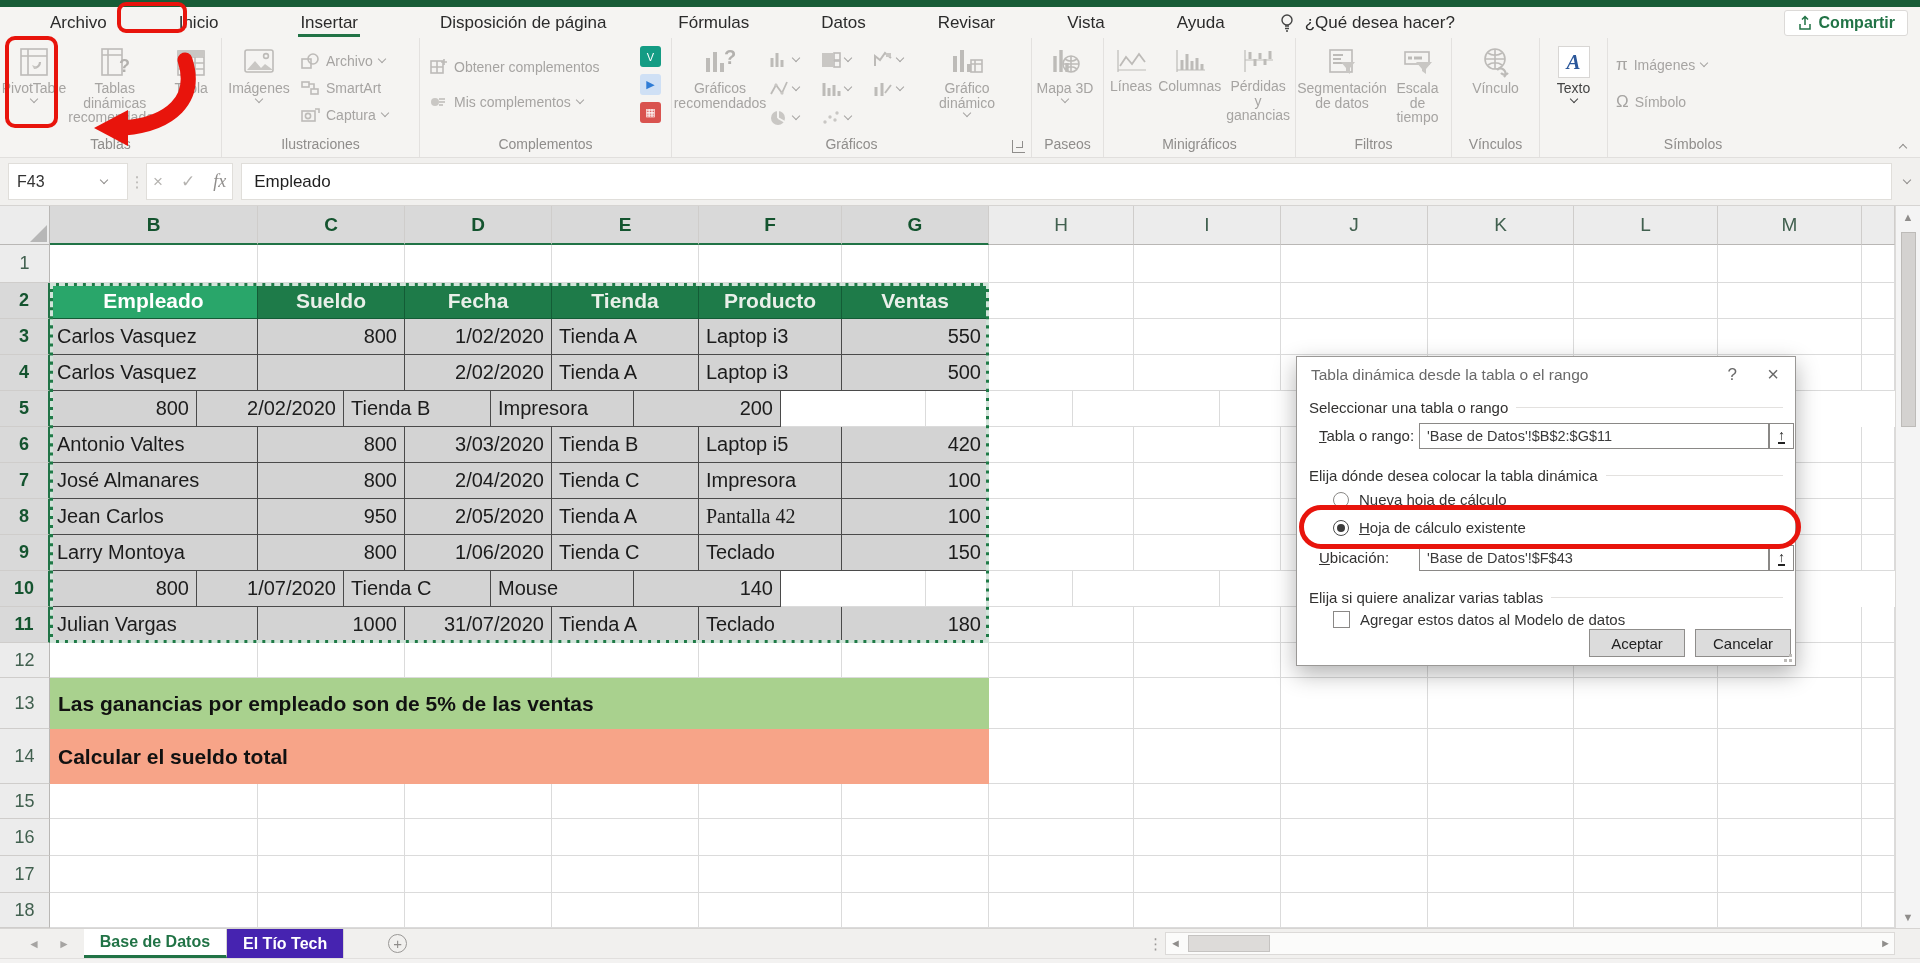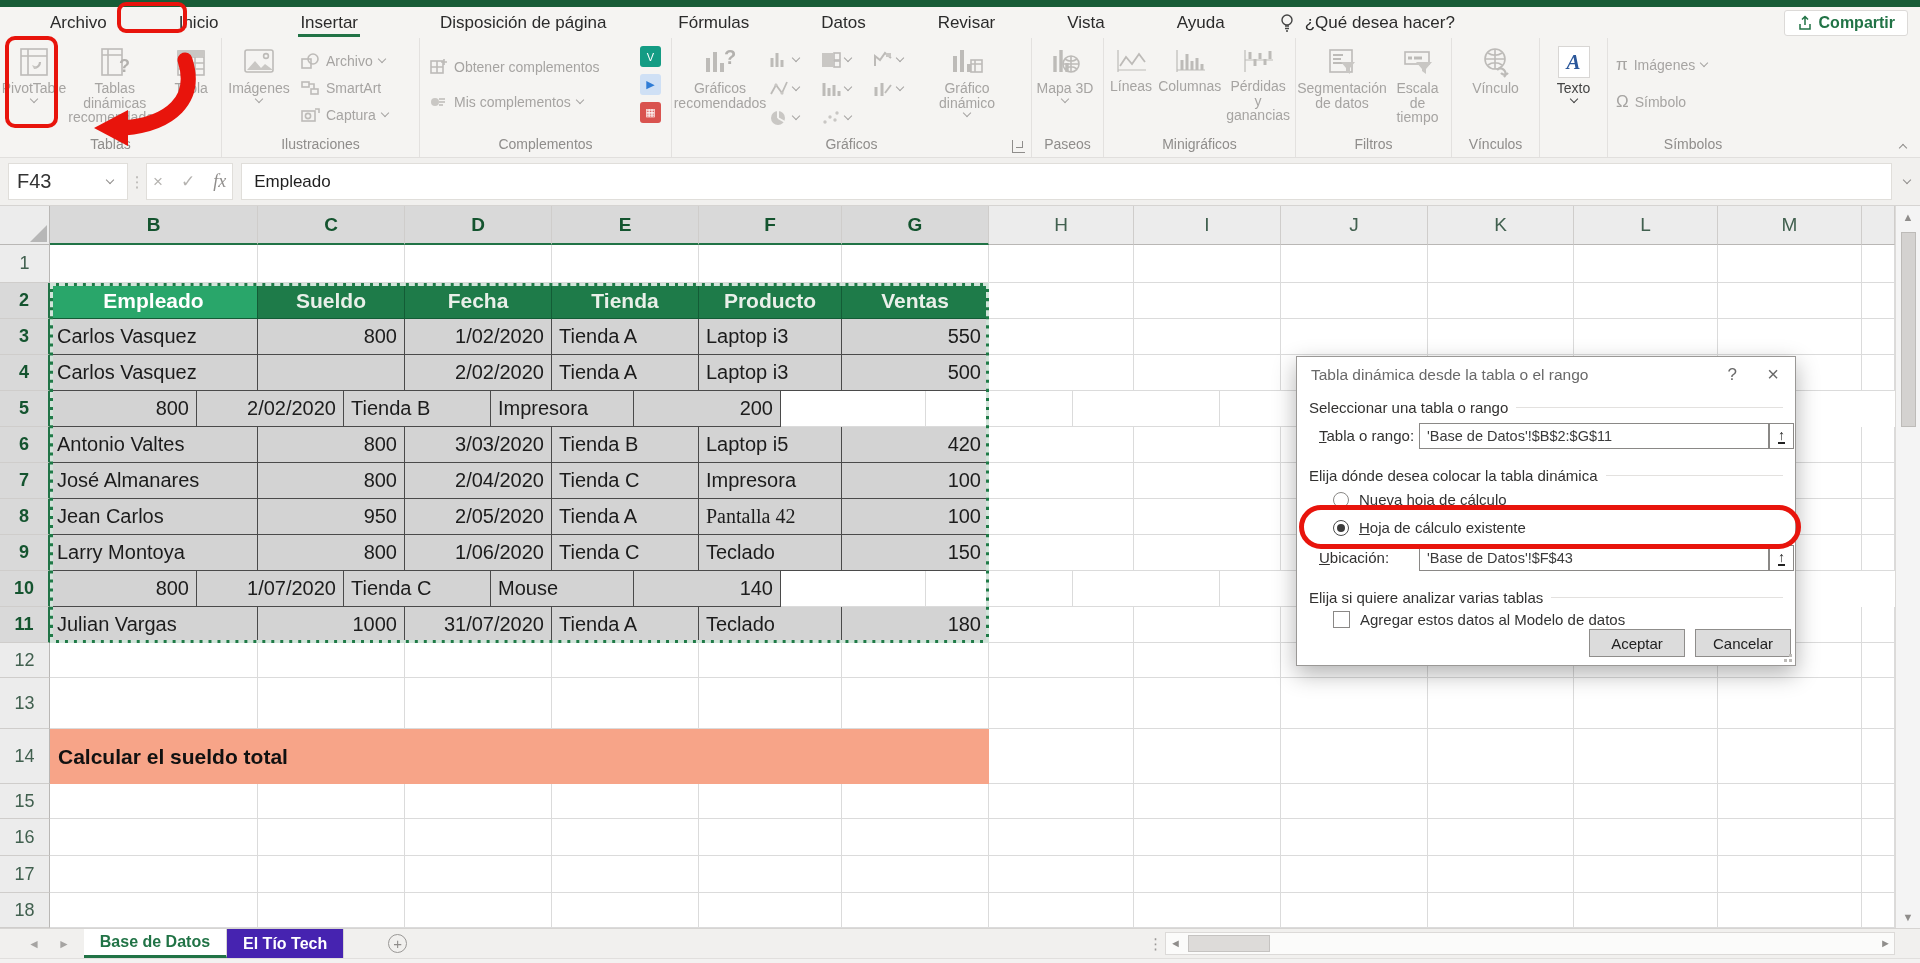--- a/index.html
+++ b/index.html
@@ -31,21 +31,21 @@
   .mini-sq { width:21px; height:21px; border-radius:3px; display:flex; align-items:center; justify-content:center; color:#fff; font-size:11px; }
   .chart-grid { display:grid; grid-template-columns:52px 52px 52px; grid-auto-rows:29px; padding-top:2px; }
   .chart-cell { display:flex; align-items:center; gap:3px; color:#a6a4a2; }
   .launcher { position:absolute; right:6px; bottom:4px; color:#8f8d8b; font-size:13px; width:13px; height:13px; border-left:1px solid #8f8d8b; border-bottom:1px solid #8f8d8b; }
   .launcher:after { content:""; position:absolute; right:2px; top:1px; width:6px; height:6px; border-right:1.4px solid #8f8d8b; border-bottom:1.4px solid #8f8d8b; }
   .texto-iconbox { width:32px; height:32px; background:#fff; border:1px solid #d8d6d4; display:flex; align-items:center; justify-content:center; color:#2b579a; font-size:21px; font-weight:bold; font-style:italic; font-family:"Liberation Serif", serif; }
   .collapse-chev { position:absolute; right:14px; bottom:6px; color:#8f8d8b; }
 
   
   .fbar { height:48px; background:#f1f0ee; border-bottom:1px solid #d6d4d2; display:flex; align-items:stretch; padding:5px 0; }
-  .namebox { width:120px; margin-left:8px; background:#fff; border:1px solid #e0deda; display:flex; align-items:center; padding:12px 8px; font-size:20px; color:#333; gap:56px; }
+  .namebox { width:120px; margin-left:8px; background:#fff; border:1px solid #e0deda; display:flex; align-items:center; padding:12px 8px; font-size:16px; color:#333; gap:56px; }
   .fsep { width:18px; display:flex; align-items:center; justify-content:center; color:#b5b3b0; font-size:15px; }
   .fbtns { display:flex; align-items:center; background:#fff; border:1px solid #e0deda; padding:0 6px; gap:18px; color:#b5b3b0; font-size:17px; }
   .fx { font-style:italic; font-family:"Liberation Serif", serif; color:#8f8d8b; font-size:18px; }
   .finput { flex:1; background:#fff; border:1px solid #e0deda; margin:0 2px 0 8px; display:flex; align-items:center; padding:0 12px; font-size:17px; color:#1f1f1f; }
   .fexpand { width:26px; display:flex; align-items:center; justify-content:center; color:#8f8d8b; }
 
   
   .sheet { position:relative; width:1895px; height:722px; background:#fff; }
   .srow { display:flex; }
   .colh, .rowh, .scell { flex:none; overflow:hidden; white-space:nowrap; }
@@ -684,20 +684,21 @@
         <div class="scell" style="width: 147px;"></div>
         <div class="scell" style="width: 143px;"></div>
         <div class="scell" style="width: 147px;"></div>
         <div class="scell" style="width: 145px;"></div>
         <div class="scell" style="width: 147px;"></div>
         <div class="scell" style="width: 147px;"></div>
         <div class="scell" style="width: 146px;"></div>
         <div class="scell" style="width: 144px;"></div>
         <div class="scell" style="width: 144px;"></div>
         <div class="scell" style="width: 33px;"></div>
+        <div class="band" style="top: 0px; bottom: 0px; background: rgb(169, 209, 142);">Las ganancias por empleado son de 5% de las ventas</div>
       </div>
       <div class="srow" style="height: 55px; position: relative;">
         <div class="rowh">14</div>
         <div class="scell" style="width: 208px;"></div>
         <div class="scell" style="width: 147px;"></div>
         <div class="scell" style="width: 147px;"></div>
         <div class="scell" style="width: 147px;"></div>
         <div class="scell" style="width: 143px;"></div>
         <div class="scell" style="width: 147px;"></div>
         <div class="scell" style="width: 145px;"></div>

